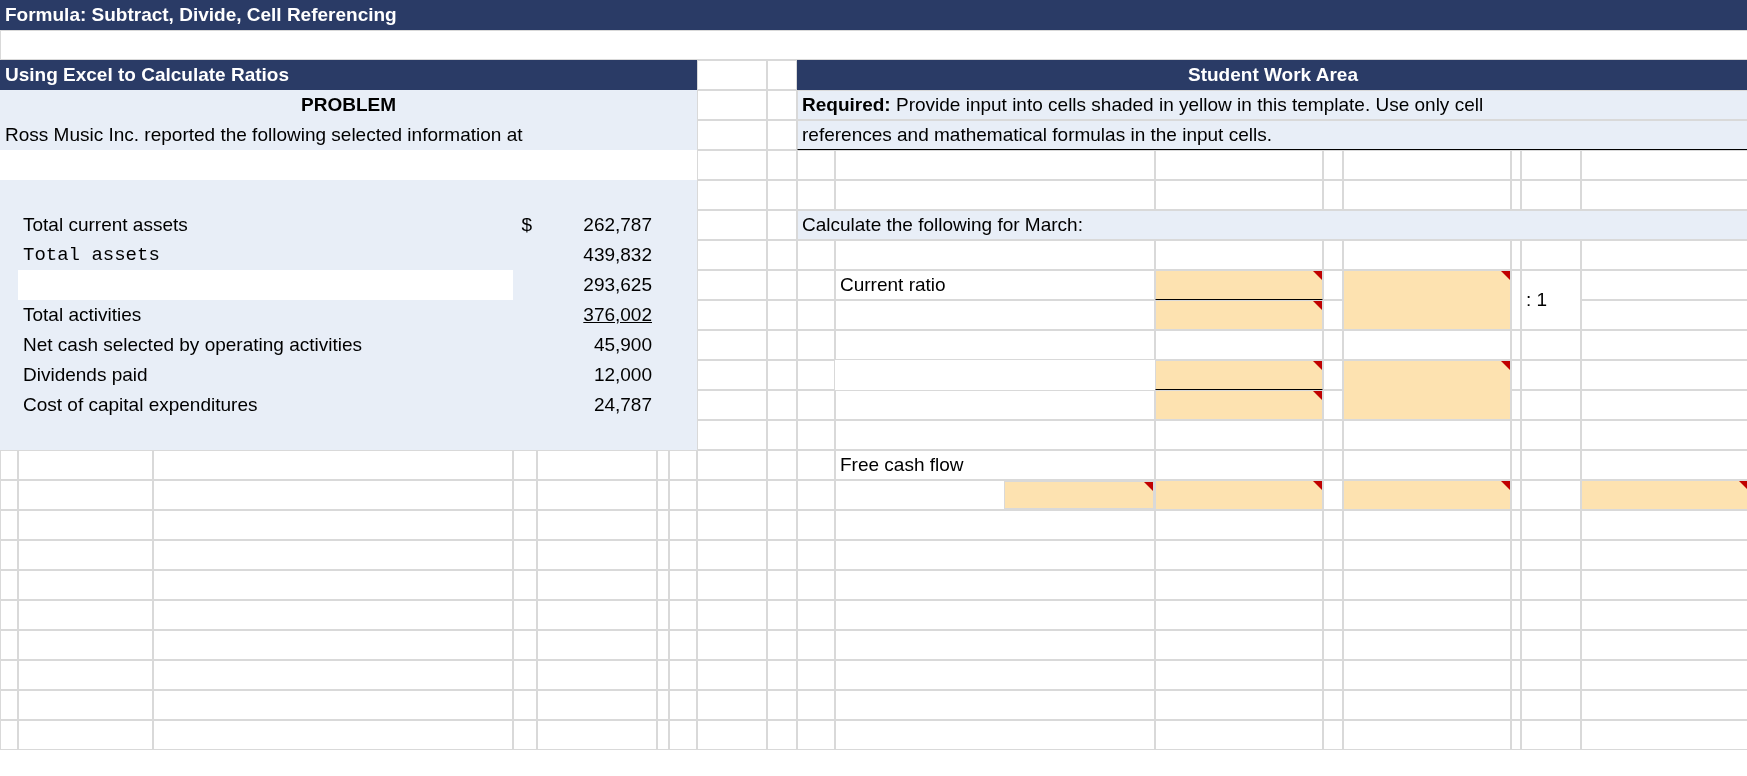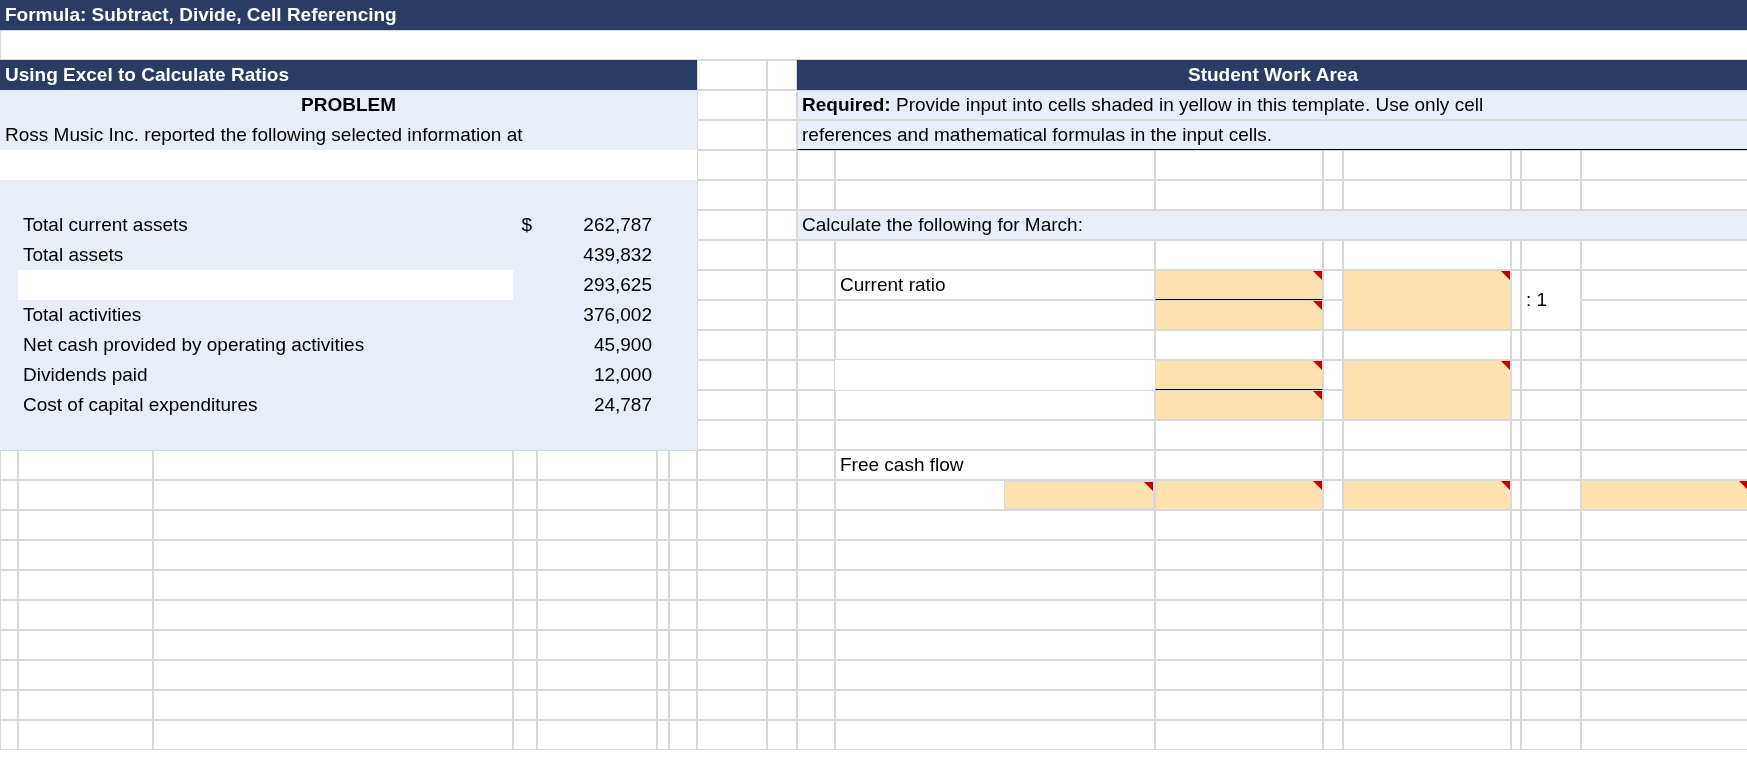--- a/index.html
+++ b/index.html
@@ -108,21 +108,21 @@
     <div class="cell lblue" style="grid-column:1;"></div>
     <div class="cell lblue" style="grid-column:2 / span 2;">Total current assets</div>
     <div class="cell lblue rt" style="grid-column:4;">$</div>
     <div class="cell lblue rt" style="grid-column:5;">262,787</div>
     <div class="cell lblue" style="grid-column:6 / span 2;"></div>
     <div class="cell" style="grid-column:8;"></div>
     <div class="cell" style="grid-column:9;"></div>
     <div class="cell lbluer" style="grid-column:10 / span 8;">Calculate the following for March:</div>
 
     <div class="cell lblue" style="grid-column:1;"></div>
-    <div class="cell lblue" style="grid-column:2 / span 2;">Total assets</div>
+    <div class="cell lblue" style="grid-column:2 / span 2;font-family:Liberation Mono, monospace;">Total assets</div>
     <div class="cell lblue" style="grid-column:4;"></div>
     <div class="cell lblue rt" style="grid-column:5;">439,832</div>
     <div class="cell lblue" style="grid-column:6 / span 2;"></div>
     <div class="cell" style="grid-column:8;"></div>
     <div class="cell" style="grid-column:9;"></div>
     <div class="cell" style="grid-column:10;"></div>
     <div class="cell" style="grid-column:11;"></div>
     <div class="cell" style="grid-column:12;"></div>
     <div class="cell" style="grid-column:13;"></div>
     <div class="cell" style="grid-column:14;"></div>
@@ -141,32 +141,32 @@
     <div class="cell yellow redtri under" style="grid-column:12;"></div>
     <div class="cell" style="grid-column:13;"></div>
     <div class="cell yellow redtri" style="grid-column:14; grid-row: span 2; height:auto;"></div>
     <div class="cell" style="grid-column:15; grid-row: span 2; height:auto;"></div>
     <div class="cell" style="grid-column:16; grid-row: span 2; height:auto;">: 1</div>
     <div class="cell" style="grid-column:17;"></div>
 
     <div class="cell lblue" style="grid-column:1;"></div>
     <div class="cell lblue" style="grid-column:2 / span 2;">Total activities</div>
     <div class="cell lblue" style="grid-column:4;"></div>
-    <div class="cell lblue rt" style="grid-column:5;">376,002</div>
+    <div class="cell lblue rt" style="grid-column:5;text-decoration:underline;">376,002</div>
     <div class="cell lblue" style="grid-column:6 / span 2;"></div>
     <div class="cell" style="grid-column:8;"></div>
     <div class="cell" style="grid-column:9;"></div>
     <div class="cell" style="grid-column:10;"></div>
     <div class="cell" style="grid-column:11;"></div>
     <div class="cell yellow redtri" style="grid-column:12;"></div>
     <div class="cell" style="grid-column:13;"></div>
     <div class="cell" style="grid-column:17;"></div>
 
     <div class="cell lblue" style="grid-column:1;"></div>
-    <div class="cell lblue" style="grid-column:2 / span 2;">Net cash provided by operating activities</div>
+    <div class="cell lblue" style="grid-column:2 / span 2;">Net cash selected by operating activities</div>
     <div class="cell lblue" style="grid-column:4;"></div>
     <div class="cell lblue rt" style="grid-column:5;">45,900</div>
     <div class="cell lblue" style="grid-column:6 / span 2;"></div>
     <div class="cell" style="grid-column:8;"></div>
     <div class="cell" style="grid-column:9;"></div>
     <div class="cell" style="grid-column:10;"></div>
     <div class="cell" style="grid-column:11;"></div>
     <div class="cell" style="grid-column:12;"></div>
     <div class="cell" style="grid-column:13;"></div>
     <div class="cell" style="grid-column:14;"></div>

